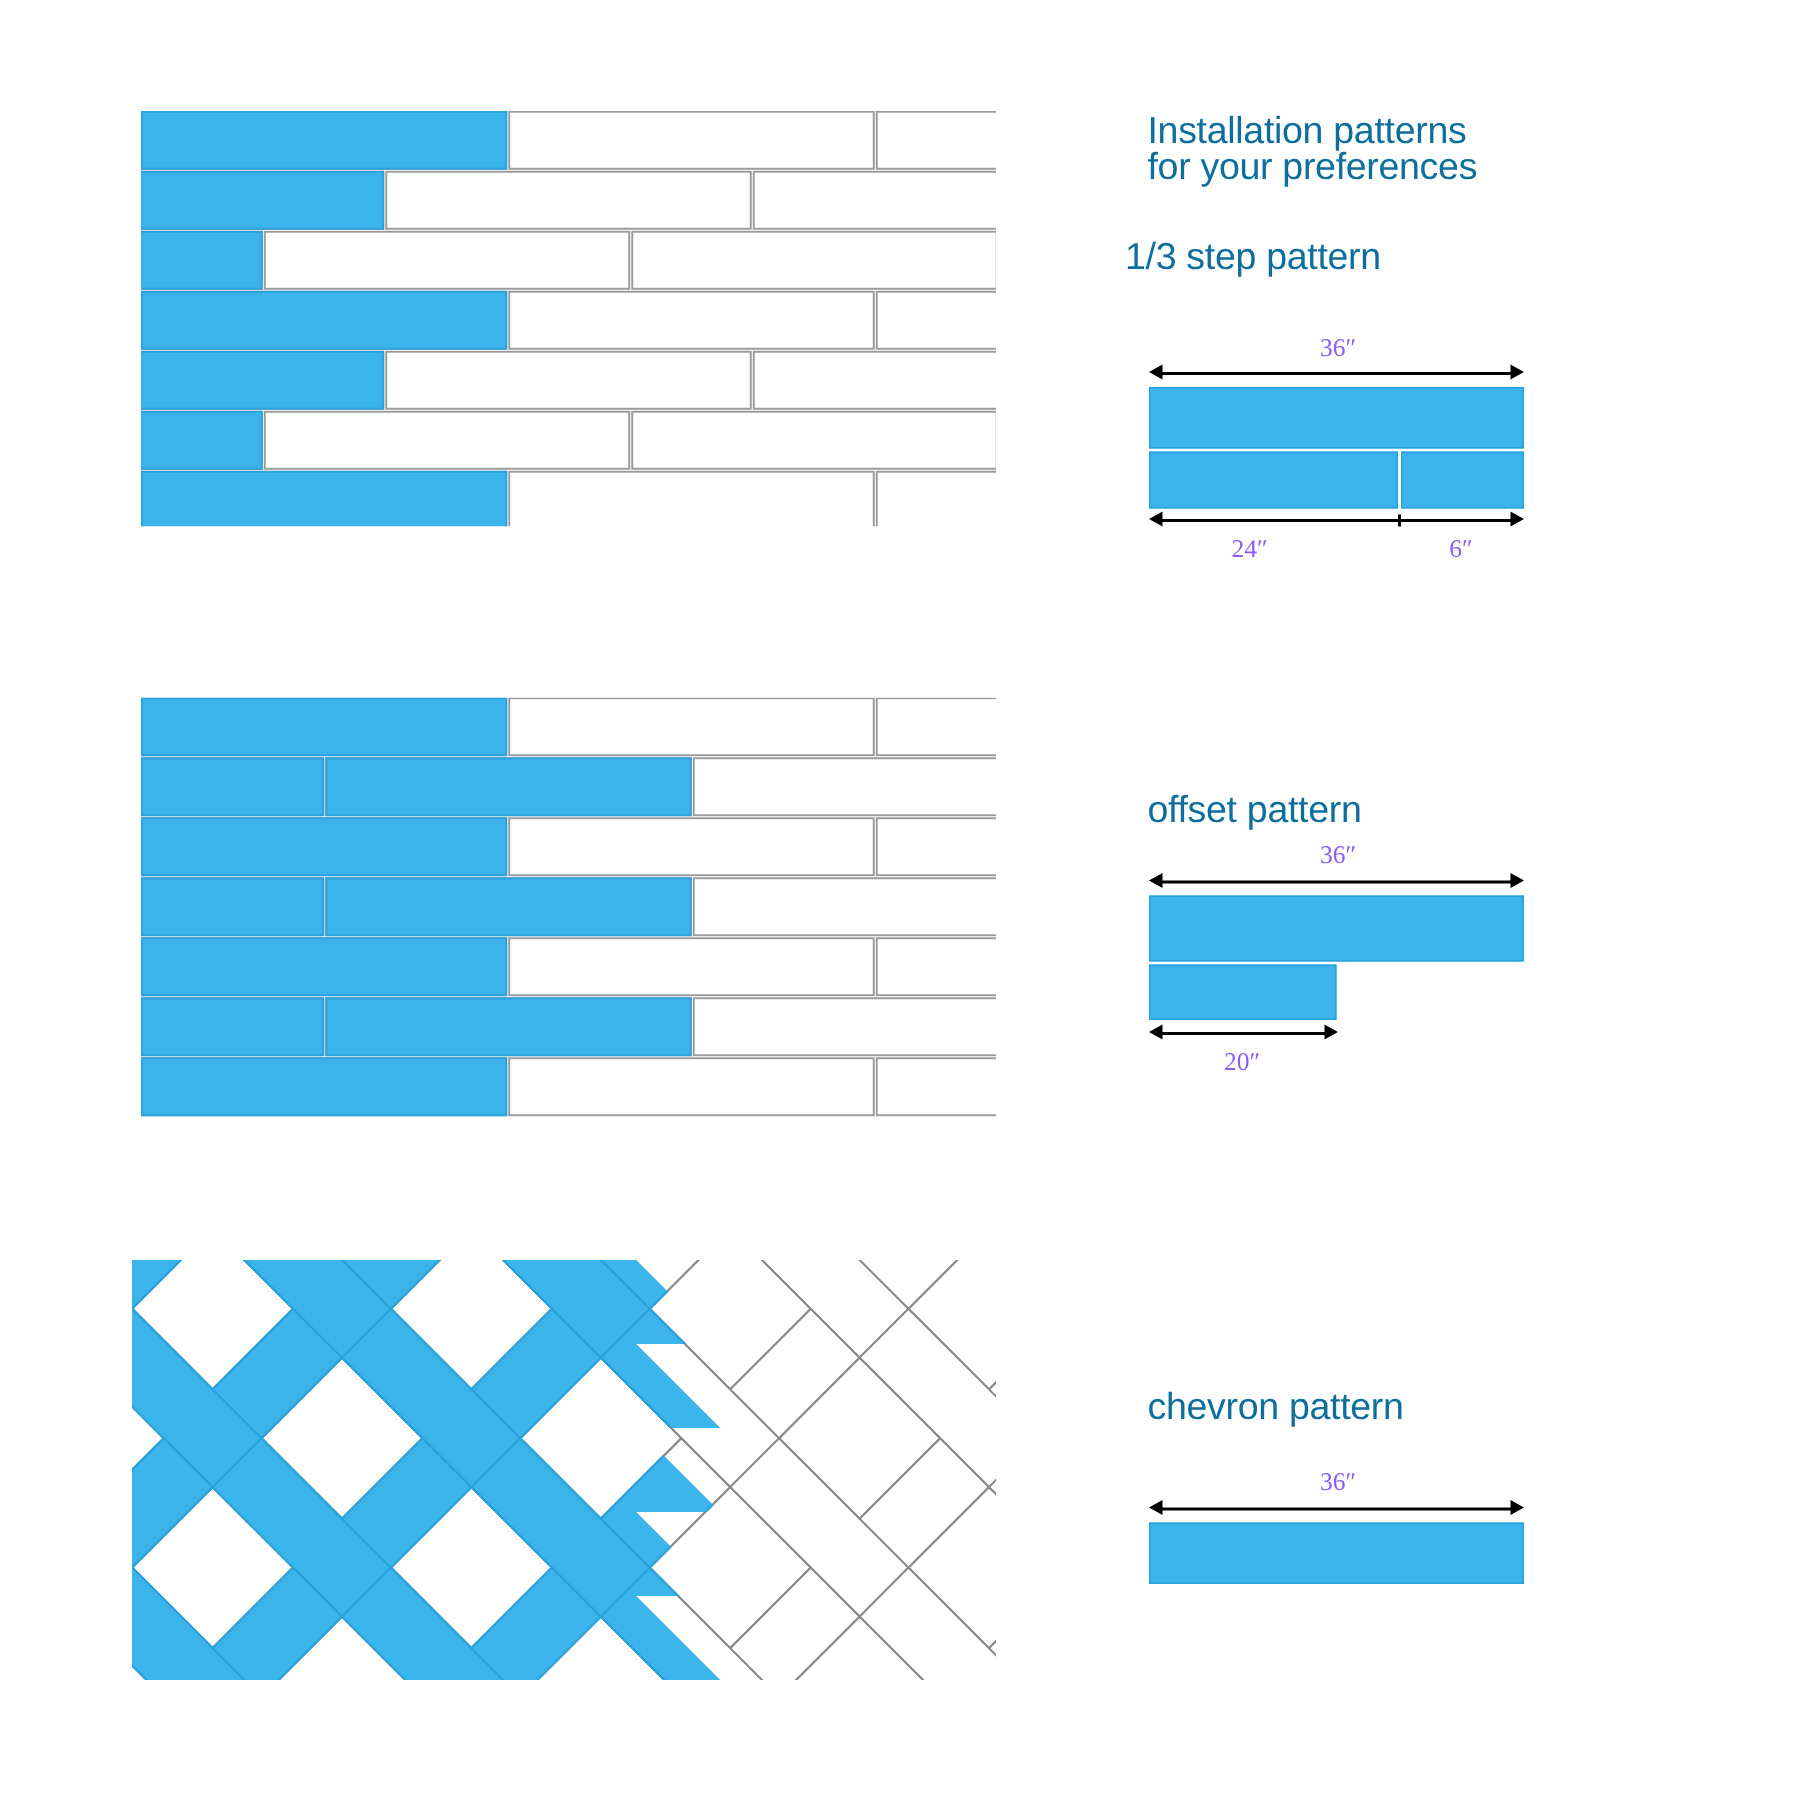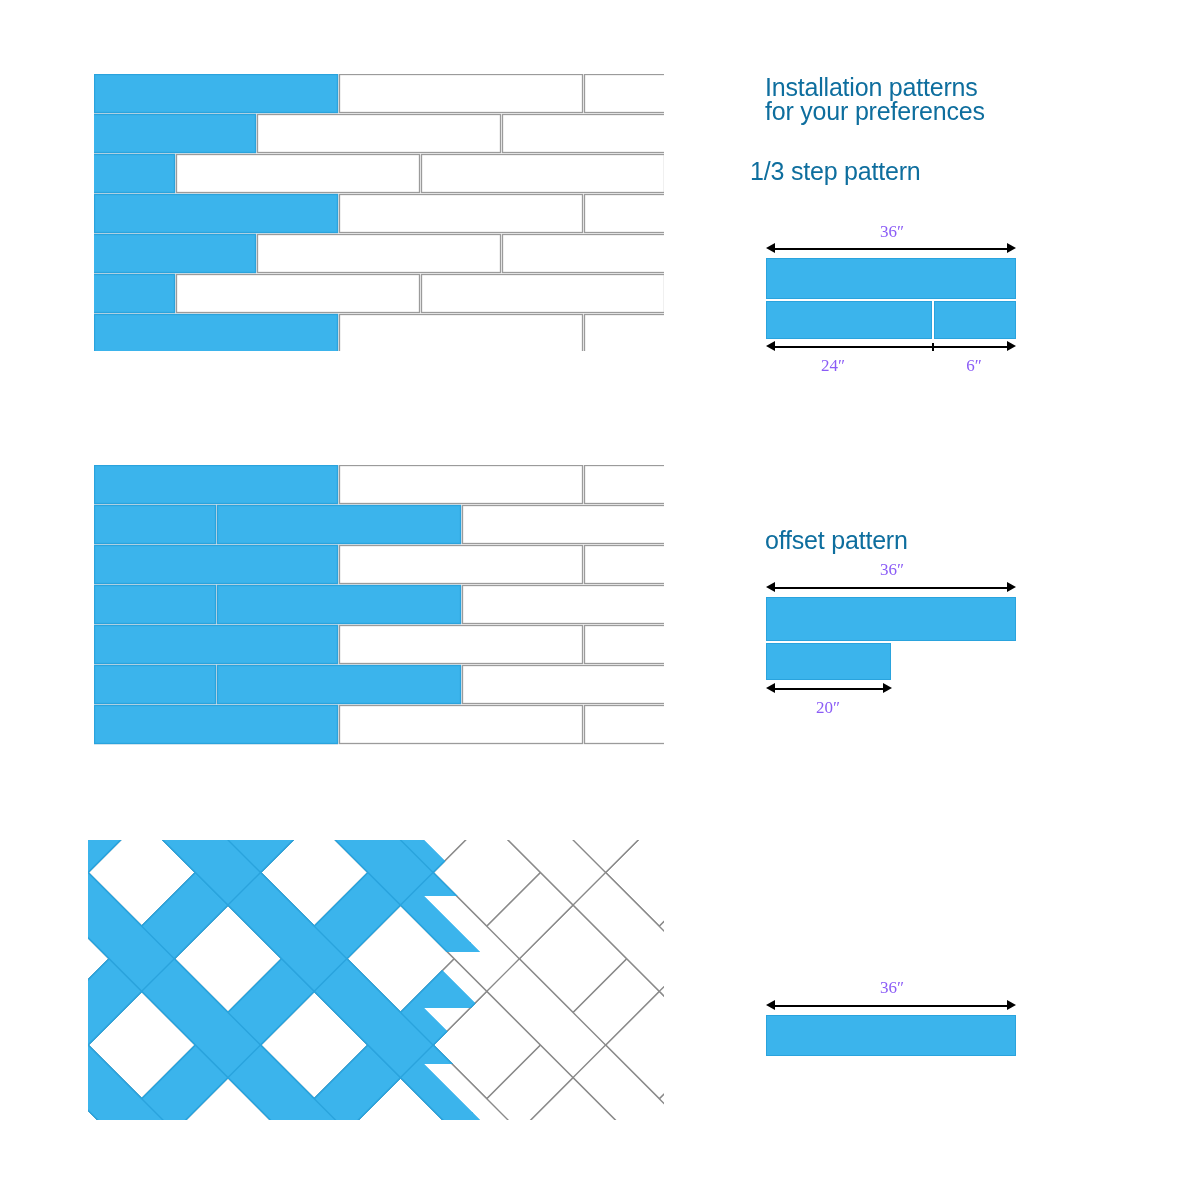--- a/index.html
+++ b/index.html
@@ -1781,20 +1781,21 @@
             <rect x="-99.00" y="-23.00" width="198" height="46" transform="translate(2555.48,895.20) rotate(-45)"></rect>
           </g>
       </g>
     </svg>
   </div>
 
   <div class="heading" id="title-line-1">Installation patterns</div>
   <div class="heading" id="title-line-2">for your preferences</div>
   <div class="heading" id="title-line-3">1/3 step pattern</div>
   <div class="heading" id="heading-offset">offset pattern</div>
+  <div class="heading" id="heading-chevron">chevron pattern</div>
 
   <div class="dim-diagram" id="dim-step">
     <div class="dim-label" style="left:86px; top:-4px; width:80px;">36″</div>
     <div class="dim-line" style="left:4px; top:22px; width:242px;"></div>
     <div class="dim-cap left" style="left:0px;   top:17px;"></div>
     <div class="dim-cap right" style="left:241px; top:17px;"></div>
 
     <div class="bar" style="left:0px; top:32px; width:250px; height:41px;"></div>
     <div class="bar" style="left:0px; top:75px; width:166px; height:38px;"></div>
     <div class="bar" style="left:168px; top:75px; width:82px; height:38px;"></div>

